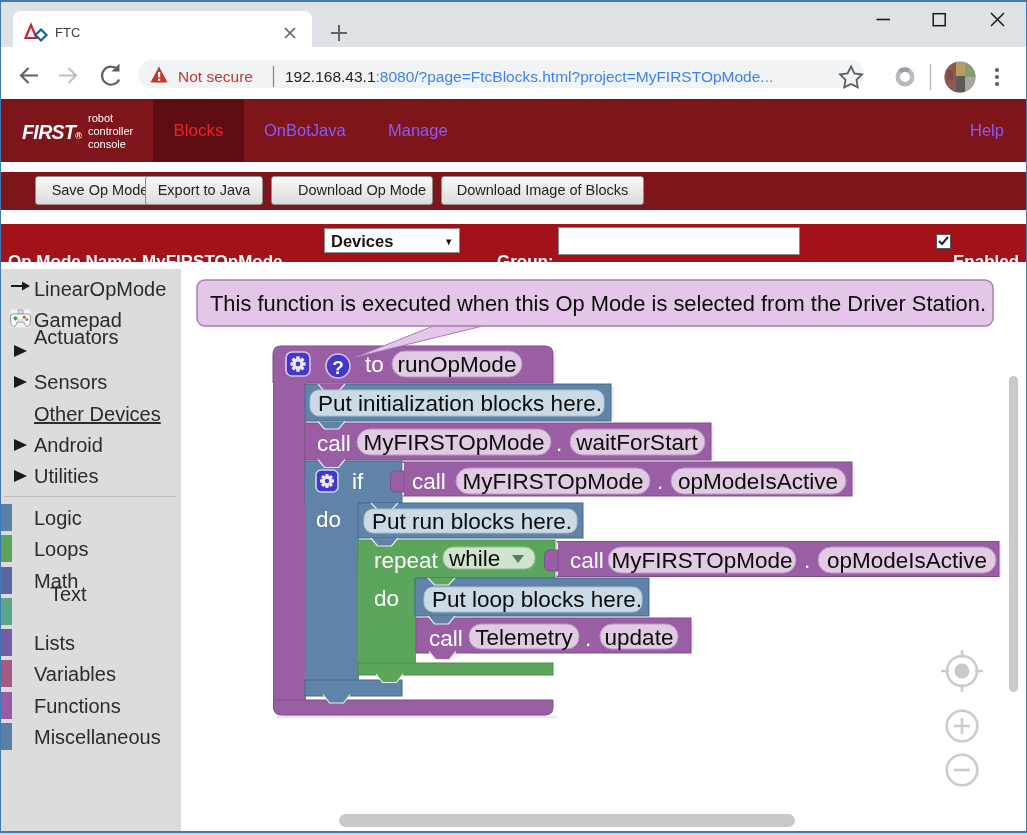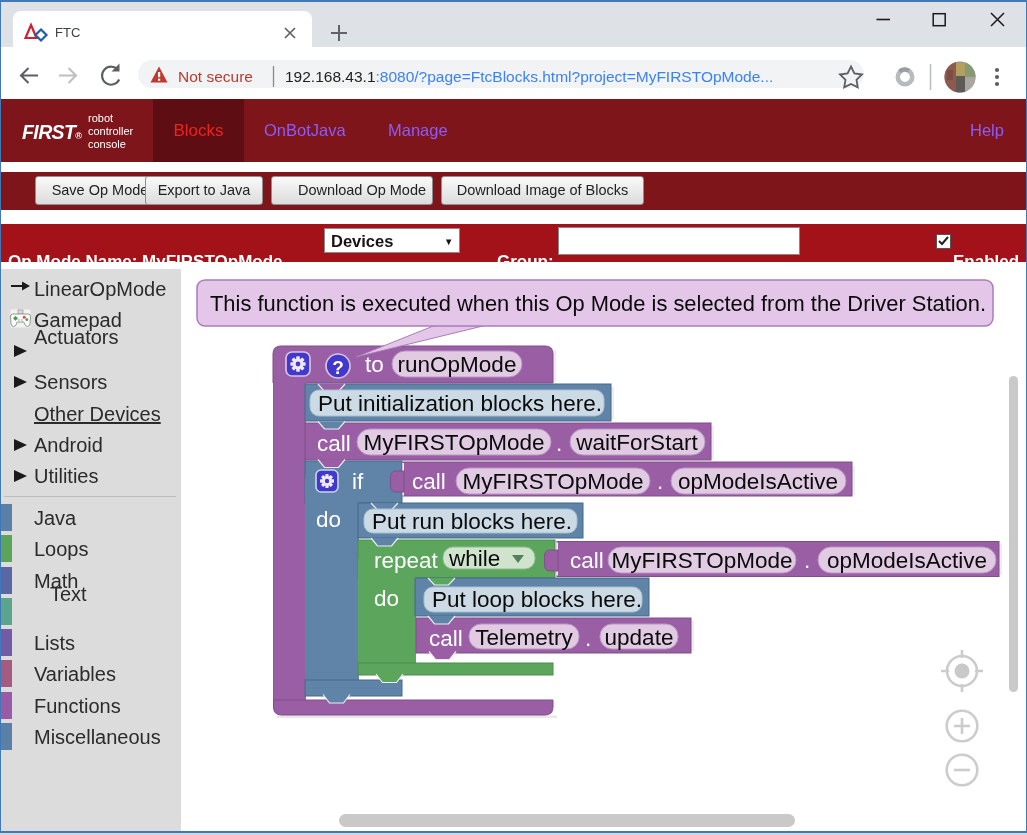--- a/index.html
+++ b/index.html
@@ -155,21 +155,21 @@
      <circle cx="14.2" cy="8.2" r="1.5" fill="#d94a42"></circle>
      <circle cx="16.8" cy="10.4" r="1.5" fill="#58a858"></circle>
      <circle cx="9" cy="11" r="0.9" fill="#bbb"></circle>
       <circle cx="12" cy="11" r="0.9" fill="#bbb"></circle>
   </svg>
   <div class="abs tri" style="top:345px;"></div>
   <div class="abs tri" style="top:376px;"></div>
   <div class="abs tri" style="top:439px;"></div>
   <div class="abs tri" style="top:470px;"></div>
   <div class="abs" style="left:4px;top:496px;width:172px;height:1px;background:#bdbdbd;"></div>
-  <div class="abs cat" style="top:507px;">Java</div>        
+  <div class="abs cat" style="top:507px;">Logic</div>        
     <div class="abs swatch" style="top:504px;background:#5b80a5;"></div>
   <div class="abs cat" style="top:538px;">Loops</div>        
     <div class="abs swatch" style="top:535px;background:#5ba55b;"></div>
   <div class="abs cat" style="top:570px;">Math</div>         
     <div class="abs swatch" style="top:567px;background:#5b67a5;"></div>
   <div class="abs cat" style="top:583px;margin-left:16px;">Text</div>         
     <div class="abs swatch" style="top:598px;background:#5ba58c;"></div>
   <div class="abs cat" style="top:632px;">Lists</div>        
     <div class="abs swatch" style="top:629px;background:#745ba5;"></div>
   <div class="abs cat" style="top:663px;">Variables</div>    

